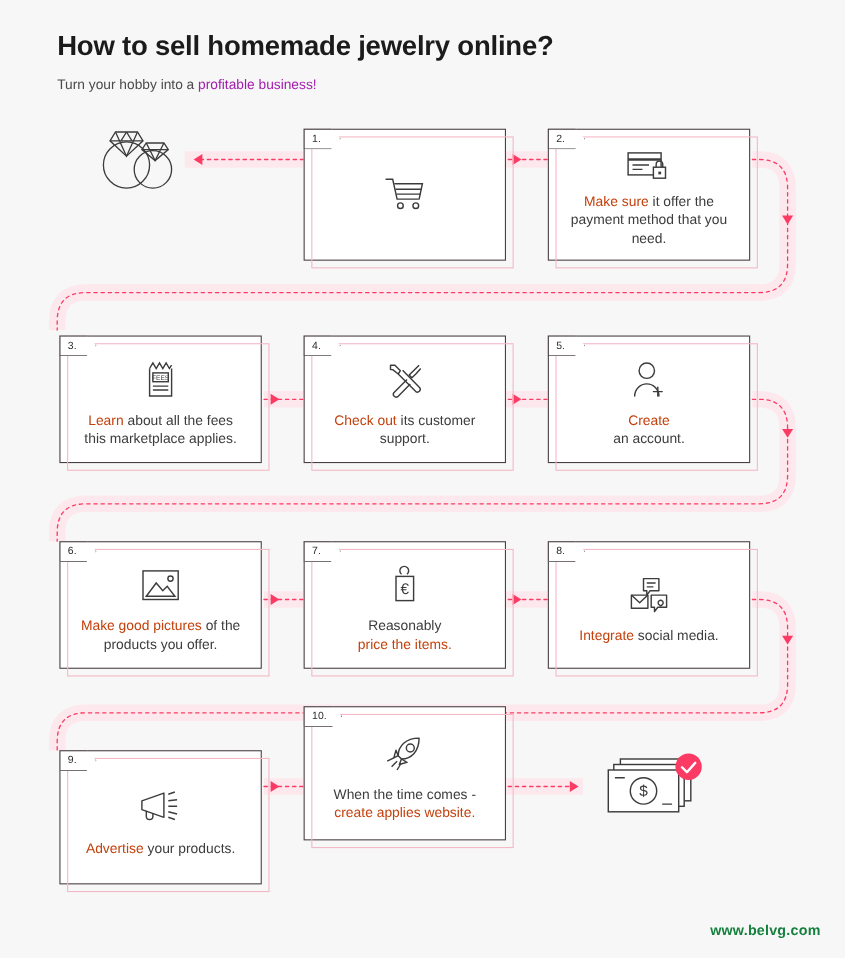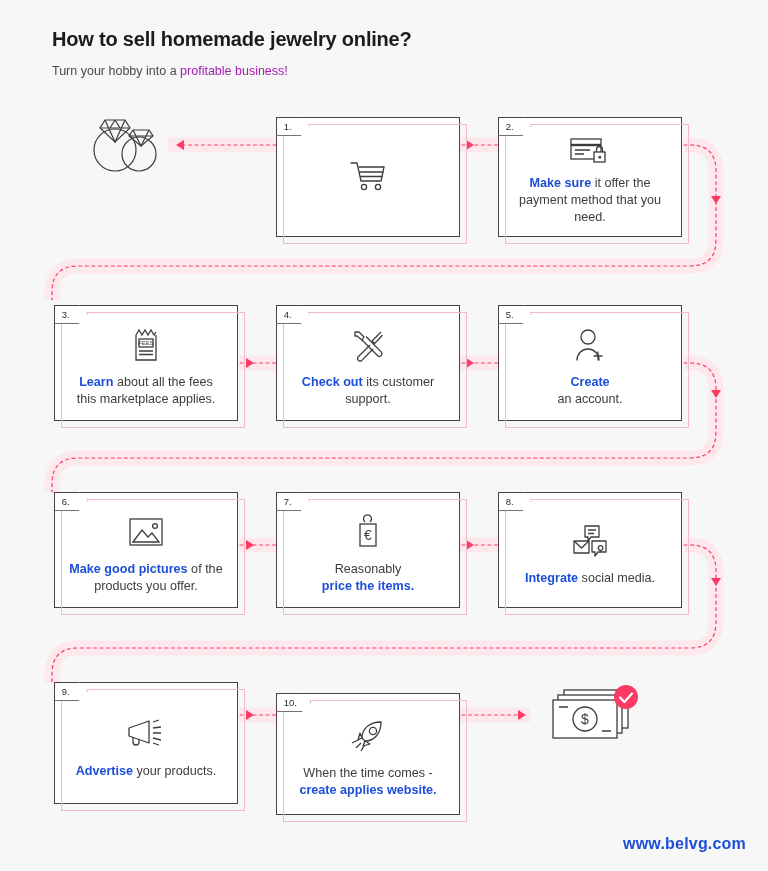--- a/index.html
+++ b/index.html
@@ -9,21 +9,21 @@
     height: 871px;
     background: #f7f7f7;
     font-family: "Liberation Sans", sans-serif;
     position: relative;
     overflow: hidden;
   }
 
   
   .header { position: absolute; left: 52px; top: 28px; }
   .title {
-    font-size: 20px;
+    font-size: 25px;
     font-weight: bold;
     color: #1b1b1b;
     letter-spacing: -0.2px;
   }
   .subtitle {
     font-size: 12.5px;
     color: #4a4a4a;
     margin-top: 13px;
   }
   .subtitle .accent { color: #a21caf; }
@@ -83,31 +83,31 @@
     align-items: center;
     justify-content: center;
     margin-bottom: 8px;
   }
   .card-text {
     font-size: 12.6px;
     line-height: 17px;
     color: #3c3c3c;
     text-align: center;
   }
-  .card-text .accent { color: #1d4ed8; font-weight: bold; }
+  .card-text .accent { color: #c2410c; font-weight: normal; }
 
   
   .loose-icon { position: absolute; z-index: 6; }
 
   .footer {
     position: absolute;
     right: 22px; bottom: 18px;
-    font-size: 16px;
+    font-size: 13px;
     font-weight: bold;
-    color: #1d4ed8;
+    color: #15803d;
     letter-spacing: 0.2px;
   }
 </style>
 </head>
 <body>
 
 <div class="header">
   <div class="title">How to sell homemade jewelry online?</div>
   <div class="subtitle">
     <span>Turn your hobby into a </span><span class="accent">profitable business!</span>
@@ -353,21 +353,21 @@
         <path d="M7 19 L7 24 a3 3 0 0 0 6 0 L13 21"></path>
         <path d="M27 4 L33 2 M27 10 L35 9 M27 15 L35 15 M27 20 L35 22 M27 25 L33 27"></path>
       </svg>
     </div>
     <div class="card-text">
       <div><span class="accent">Advertise</span><span> your products.</span></div>
     </div>
   </div>
 </div>
 
-<div class="card" style="left:276px;top:693px;width:184px;height:122px;">
+<div class="card" style="left:276px;top:642px;width:184px;height:122px;">
   <div class="num-tag">10.</div>
   <div class="card-inner">
     <div class="card-icon">
       <svg width="40" height="32" viewBox="0 0 40 32" fill="none" stroke="#3c3c3c" stroke-width="1.3" stroke-linejoin="round">
         <path d="M14 18 C14 9 21 2 33 2 C33 14 26 21 17 21 Z"></path>
         <circle cx="25" cy="11" r="3.6"></circle>
         <path d="M14 18 L10 20 L12 13 Z"></path>
         <path d="M17 21 L15 26 L22 24 Z"></path>
         <path d="M13 23 L8 28 M10 20 L4 23 M16 26 L13 31"></path>
       </svg>

